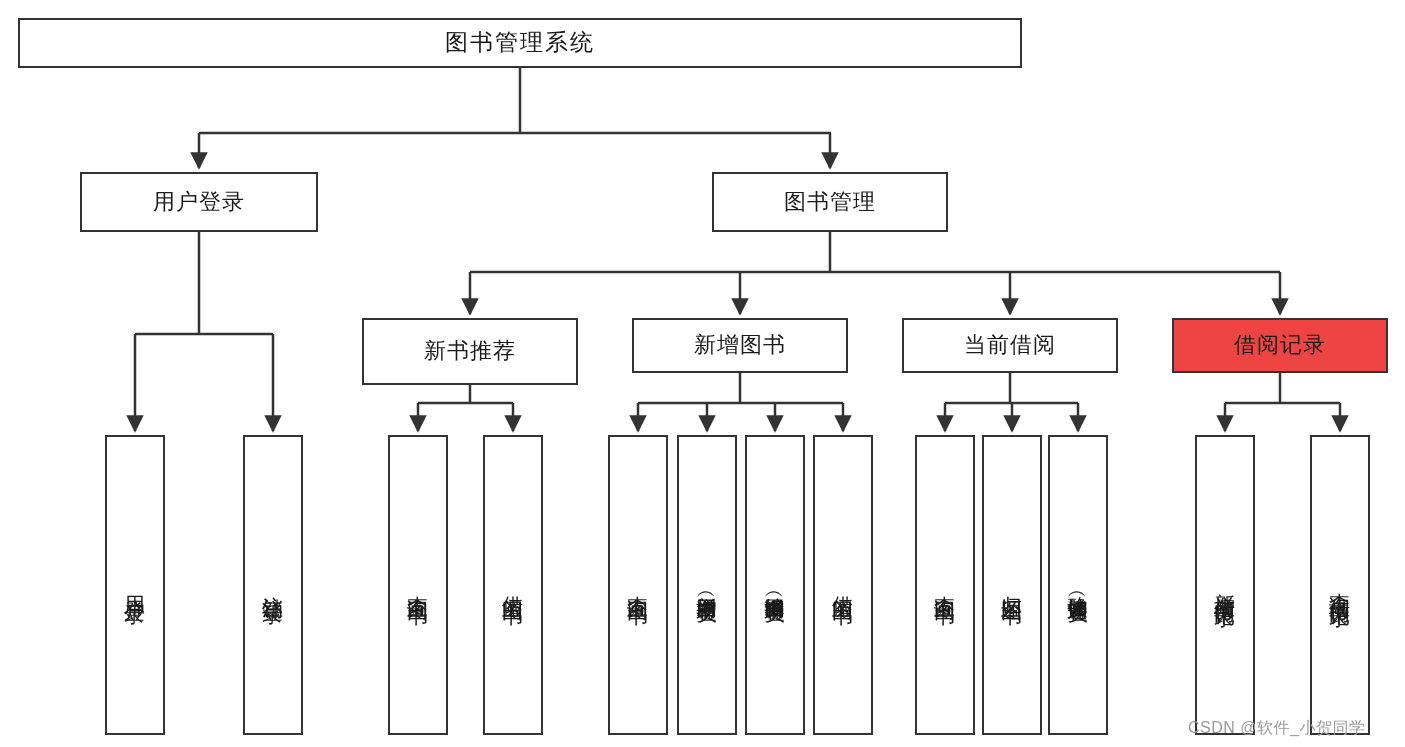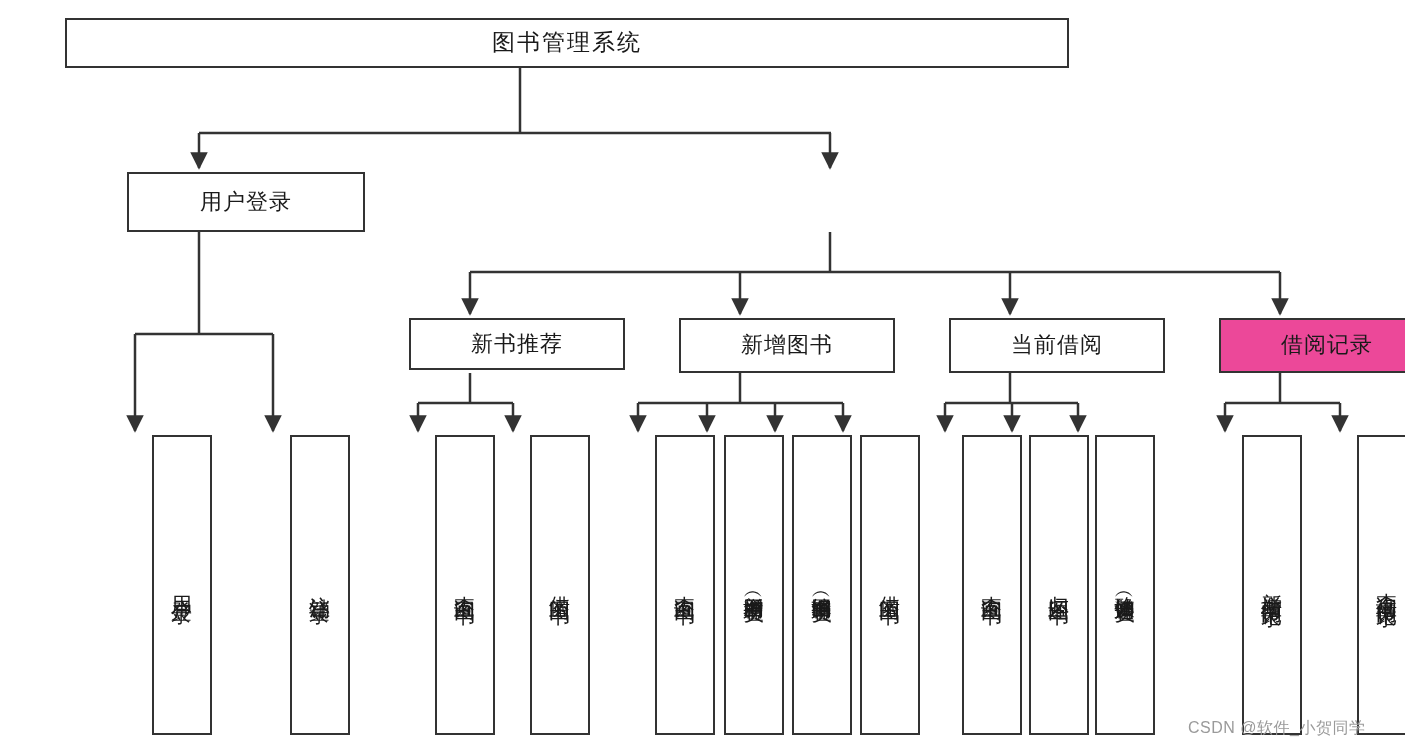--- a/index.html
+++ b/index.html
@@ -27,21 +27,20 @@
   }
   .node {
     position: absolute;
     box-sizing: border-box;
     border: 2.5px solid #333333;
     background: #ffffff;
     display: flex;
     align-items: center;
     justify-content: center;
     color: #1a1a1a;
-    margin-left: 47px;
   }
   .node.horiz {
     font-size: 22px;
     line-height: 1.1;
     letter-spacing: 1px;
     white-space: nowrap;
   }
   .node.vert {
     writing-mode: vertical-rl;
     text-orientation: upright;
@@ -131,25 +130,26 @@
       <path d="M 1280 373 L 1280 403"></path>
       <path d="M 1225 403 L 1340 403"></path>
       <path d="M 1225 403 L 1225 431" marker-end="url(#arr)"></path>
       <path d="M 1340 403 L 1340 431" marker-end="url(#arr)"></path>
     </g>
   </svg>
 
   <div class="node horiz root" style="left: 18px; top: 18px; width: 1004px; height: 50px; border-color: rgb(51, 51, 51); background: rgb(255, 255, 255); color: rgb(26, 26, 26);">图书管理系统</div>
 
   <div class="node horiz" style="left: 80px; top: 172px; width: 238px; height: 60px; border-color: rgb(51, 51, 51); background: rgb(255, 255, 255); color: rgb(26, 26, 26);">用户登录</div>
+  <div class="node horiz" style="left: 712px; top: 172px; width: 236px; height: 60px; border-color: rgb(51, 51, 51); background: rgb(255, 255, 255); color: rgb(26, 26, 26);">图书管理</div>
 
-  <div class="node horiz" style="left: 362px; top: 318px; width: 216px; height: 52px; border-color: rgb(51, 51, 51); background: rgb(255, 255, 255); color: rgb(26, 26, 26);">新书推荐</div>
+  <div class="node horiz" style="left: 362px; top: 318px; width: 216px; height: 67px; border-color: rgb(51, 51, 51); background: rgb(255, 255, 255); color: rgb(26, 26, 26);">新书推荐</div>
   <div class="node horiz" style="left: 632px; top: 318px; width: 216px; height: 55px; border-color: rgb(51, 51, 51); background: rgb(255, 255, 255); color: rgb(26, 26, 26);">新增图书</div>
   <div class="node horiz" style="left: 902px; top: 318px; width: 216px; height: 55px; border-color: rgb(51, 51, 51); background: rgb(255, 255, 255); color: rgb(26, 26, 26);">当前借阅</div>
-  <div class="node horiz" style="left: 1172px; top: 318px; width: 216px; height: 55px; border-color: rgb(51, 51, 51); background: #ec4899; color: rgb(26, 26, 26);">借阅记录</div>
+  <div class="node horiz" style="left: 1172px; top: 318px; width: 216px; height: 55px; border-color: rgb(51, 51, 51); background: #ef4444; color: rgb(26, 26, 26);">借阅记录</div>
 
   <div class="node vert" style="left: 105px; top: 435px; width: 60px; height: 300px; border-color: rgb(51, 51, 51); background: rgb(255, 255, 255); color: rgb(26, 26, 26);">用户登录</div>
   <div class="node vert" style="left: 243px; top: 435px; width: 60px; height: 300px; border-color: rgb(51, 51, 51); background: rgb(255, 255, 255); color: rgb(26, 26, 26);">注销登录</div>
   <div class="node vert" style="left: 388px; top: 435px; width: 60px; height: 300px; border-color: rgb(51, 51, 51); background: rgb(255, 255, 255); color: rgb(26, 26, 26);">查询图书</div>
   <div class="node vert" style="left: 483px; top: 435px; width: 60px; height: 300px; border-color: rgb(51, 51, 51); background: rgb(255, 255, 255); color: rgb(26, 26, 26);">借阅图书</div>
   <div class="node vert" style="left: 608px; top: 435px; width: 60px; height: 300px; border-color: rgb(51, 51, 51); background: rgb(255, 255, 255); color: rgb(26, 26, 26);">查询图书</div>
   <div class="node vert" style="left: 677px; top: 435px; width: 60px; height: 300px; border-color: rgb(51, 51, 51); background: rgb(255, 255, 255); color: rgb(26, 26, 26); font-size: 20px; letter-spacing: 1px;">新增图书（管理员）</div>
   <div class="node vert" style="left: 745px; top: 435px; width: 60px; height: 300px; border-color: rgb(51, 51, 51); background: rgb(255, 255, 255); color: rgb(26, 26, 26); font-size: 20px; letter-spacing: 1px;">编辑图书（管理员）</div>
   <div class="node vert" style="left: 813px; top: 435px; width: 60px; height: 300px; border-color: rgb(51, 51, 51); background: rgb(255, 255, 255); color: rgb(26, 26, 26);">借阅图书</div>
   <div class="node vert" style="left: 915px; top: 435px; width: 60px; height: 300px; border-color: rgb(51, 51, 51); background: rgb(255, 255, 255); color: rgb(26, 26, 26);">查询图书</div>

